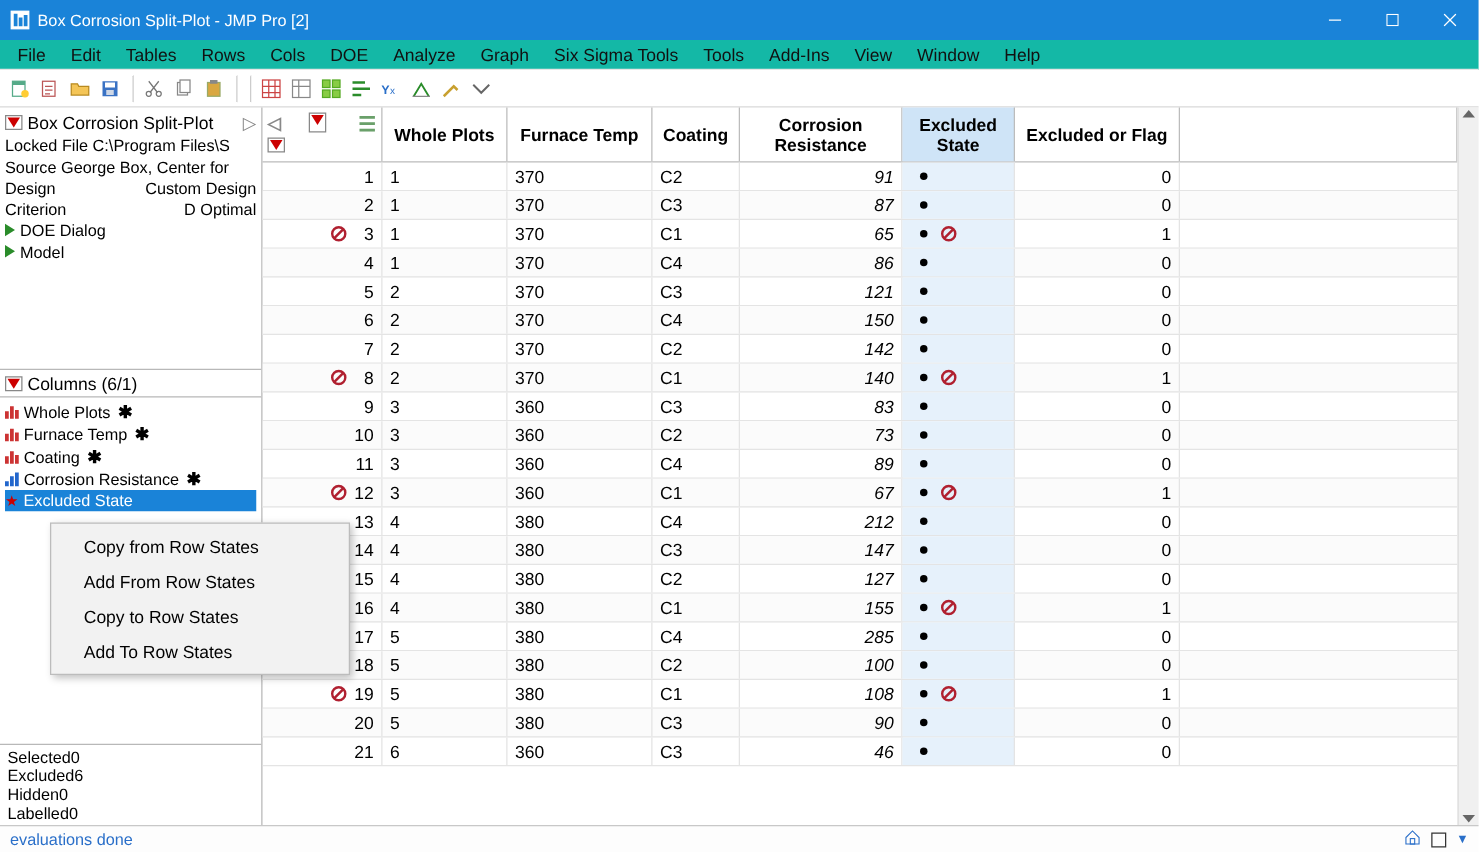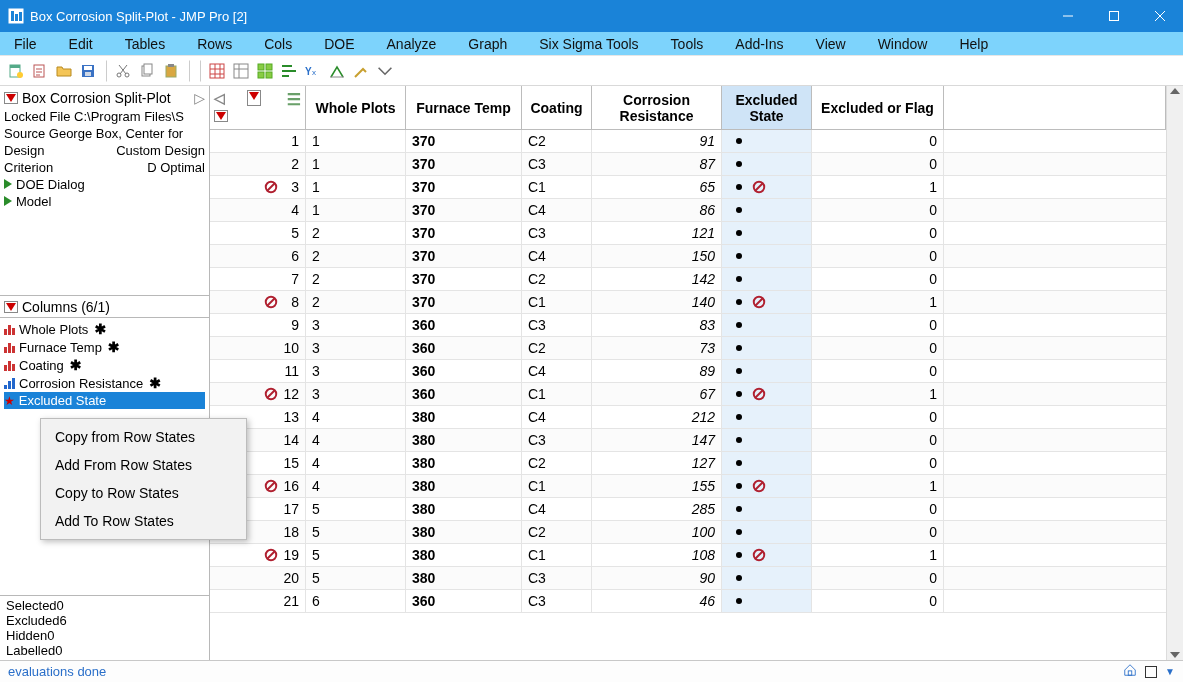--- a/index.html
+++ b/index.html
@@ -4,21 +4,21 @@
 <style>
   * { box-sizing: border-box; font-family: "Segoe UI", Arial, sans-serif; }
   html, body { margin:0; padding:0; width:1183px; height:682px; overflow:hidden; background:#fff; }
   
   .titlebar { height:32px; background:#1a83d8; color:#fff; display:flex; align-items:center; padding:0 0 0 8px; font-size:13px; }
   .titlebar .title-icon { width:16px; height:16px; margin-right:6px; display:inline-flex; align-items:center; justify-content:center; }
   .titlebar .title-text { flex:1; }
   .winbtn { width:46px; height:32px; display:flex; align-items:center; justify-content:center; color:#fff; }
   .winbtn svg { width:10px; height:10px; }
   
-  .menubar { height:24px; background:#7dd3fc; display:flex; align-items:center; padding:0 4px; font-size:14px; color:#111; border-bottom:1px solid #e6e6e6;gap:12px;}
+  .menubar { height:24px; background:#14b8a6; display:flex; align-items:center; padding:0 4px; font-size:14px; color:#111; border-bottom:1px solid #e6e6e6;}
   .menubar .menuitem { padding:2px 10px; }
   
   .toolbar { height:30px; background:#fff; display:flex; align-items:center; padding:2px 4px; border-bottom:1px solid #d9d9d9;}
   .tool { width:22px; height:22px; margin:0 1px; display:flex; align-items:center; justify-content:center; border:1px solid transparent;}
   .tool svg { width:16px; height:16px; }
   .tool.sep { width:6px; border-right:1px solid #ccc; margin-right:4px;}
   
   .main { display:flex; height:calc(100% - 32px - 24px - 30px - 22px); }
   .leftpanel { width:210px; border-right:1px solid #b8b8b8; display:flex; flex-direction:column; font-size:13px; }
   .panel-sec { border-bottom:1px solid #b8b8b8; padding:2px 4px; overflow:hidden; }
@@ -35,38 +35,38 @@
   .col-item.selected .lbl { color:#fff;}
   .bar-icon { display:inline-flex; gap:1px; align-items:flex-end; height:11px;}
   .bar-icon span { width:3px; background:#c33; display:inline-block;}
   .bar-icon.blue span { background:#2266cc;}
   .star-icon { color:#c00; font-size:12px; line-height:1;}
   .asterisk { font-weight:bold; font-size:14px; margin-left:2px;}
   
   .rowstates { border-top:1px solid #b8b8b8; padding:2px 6px; font-size:13px;}
   .rowstates .rs { display:flex; }
   
-  .ctxmenu { position:absolute; left:40px; top:100px; width:207px; background:#f2f2f2; border:1px solid #bcbcbc; box-shadow:2px 2px 6px rgba(0,0,0,.25); padding:4px 0; z-index:50; font-size:14px;}
+  .ctxmenu { position:absolute; left:40px; top:100px; width:240px; background:#f2f2f2; border:1px solid #bcbcbc; box-shadow:2px 2px 6px rgba(0,0,0,.25); padding:4px 12px; z-index:50; font-size:14px;}
   .ctxmenu .mi { padding:6px 14px; }
   
   .gridwrap { flex:1; display:flex; flex-direction:column; position:relative;}
   .grid-head { display:flex; align-items:stretch; border-bottom:1px solid #bcbcbc; height:44px;}
   .gh-cell { border-right:1px solid #bcbcbc; display:flex; align-items:center; justify-content:center; font-weight:bold; font-size:14px; padding:2px 4px; text-align:center;}
   .gh-cell.rownum { width:96px; justify-content:flex-start; gap:6px; align-items:flex-start; padding-top:4px;}
   .gh-cell.rownum .inner { display:flex; flex-direction:column; gap:4px;}
   .col-wp { width:100px; } .col-ft { width:116px; } .col-ct { width:70px; }
   .col-cr { width:130px; } .col-ex { width:90px; background:#cfe4f7;} .col-ef { width:132px; }
   .col-extra { flex:1; }
   .grid-body { flex:1; overflow:hidden; }
   .grow { display:flex; height:23px; border-bottom:1px solid #e4e4e4; font-size:14px; align-items:center;}
   .grow:nth-child(even){ background:#fbfbfb;}
   .gc { border-right:1px solid #e4e4e4; height:100%; display:flex; align-items:center; padding:0 6px;}
   .gc.rownum { width:96px; justify-content:flex-end; position:relative;}
   .gc.rownum .exmark { position:absolute; left:54px; }
-  .gc.wp { width:100px;} .gc.ft { width:116px;font-weight:bold;} .gc.ct { width:70px;}
+  .gc.wp { width:100px;} .gc.ft { width:116px;} .gc.ct { width:70px;}
   .gc.cr { width:130px; justify-content:flex-end;font-style:italic;} 
   .gc.ex { width:90px; background:#e6f1fb; gap:10px; padding-left:14px;} 
   .gc.ef { width:132px; justify-content:flex-end;}
   .gc.extra { flex:1; border-right:none;}
   .dot { width:6px;height:6px;background:#000;border-radius:50%; display:inline-block;}
   .ex-icon svg { width:14px;height:14px; display:block;}
   
   .vscroll { width:17px; background:#f0f0f0; border-left:1px solid #dcdcdc; display:flex; flex-direction:column; align-items:center; padding:2px 0;}
   .vscroll .arrow { width:0;height:0;border-left:5px solid transparent;border-right:5px solid transparent;}
   .vscroll .arrow.up{border-bottom:6px solid #666;} .vscroll .arrow.down{border-top:6px solid #666; margin-top:auto;}

